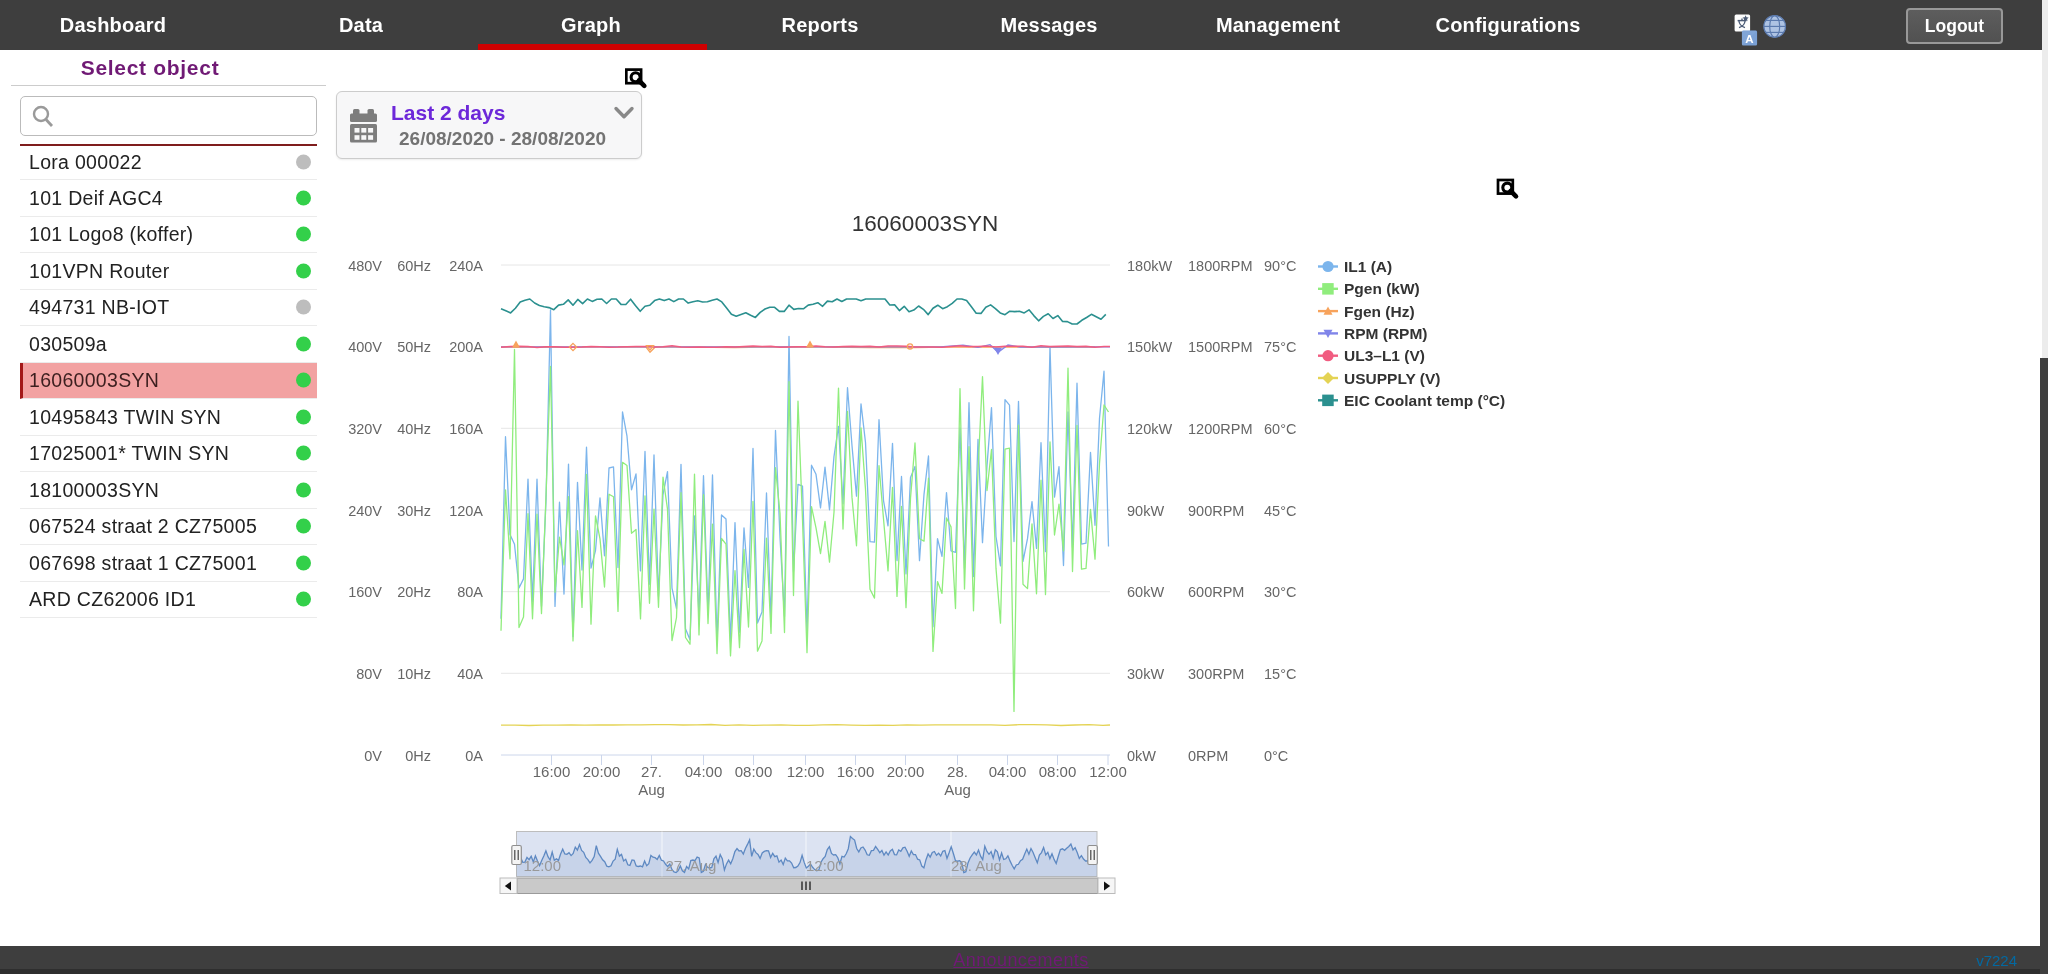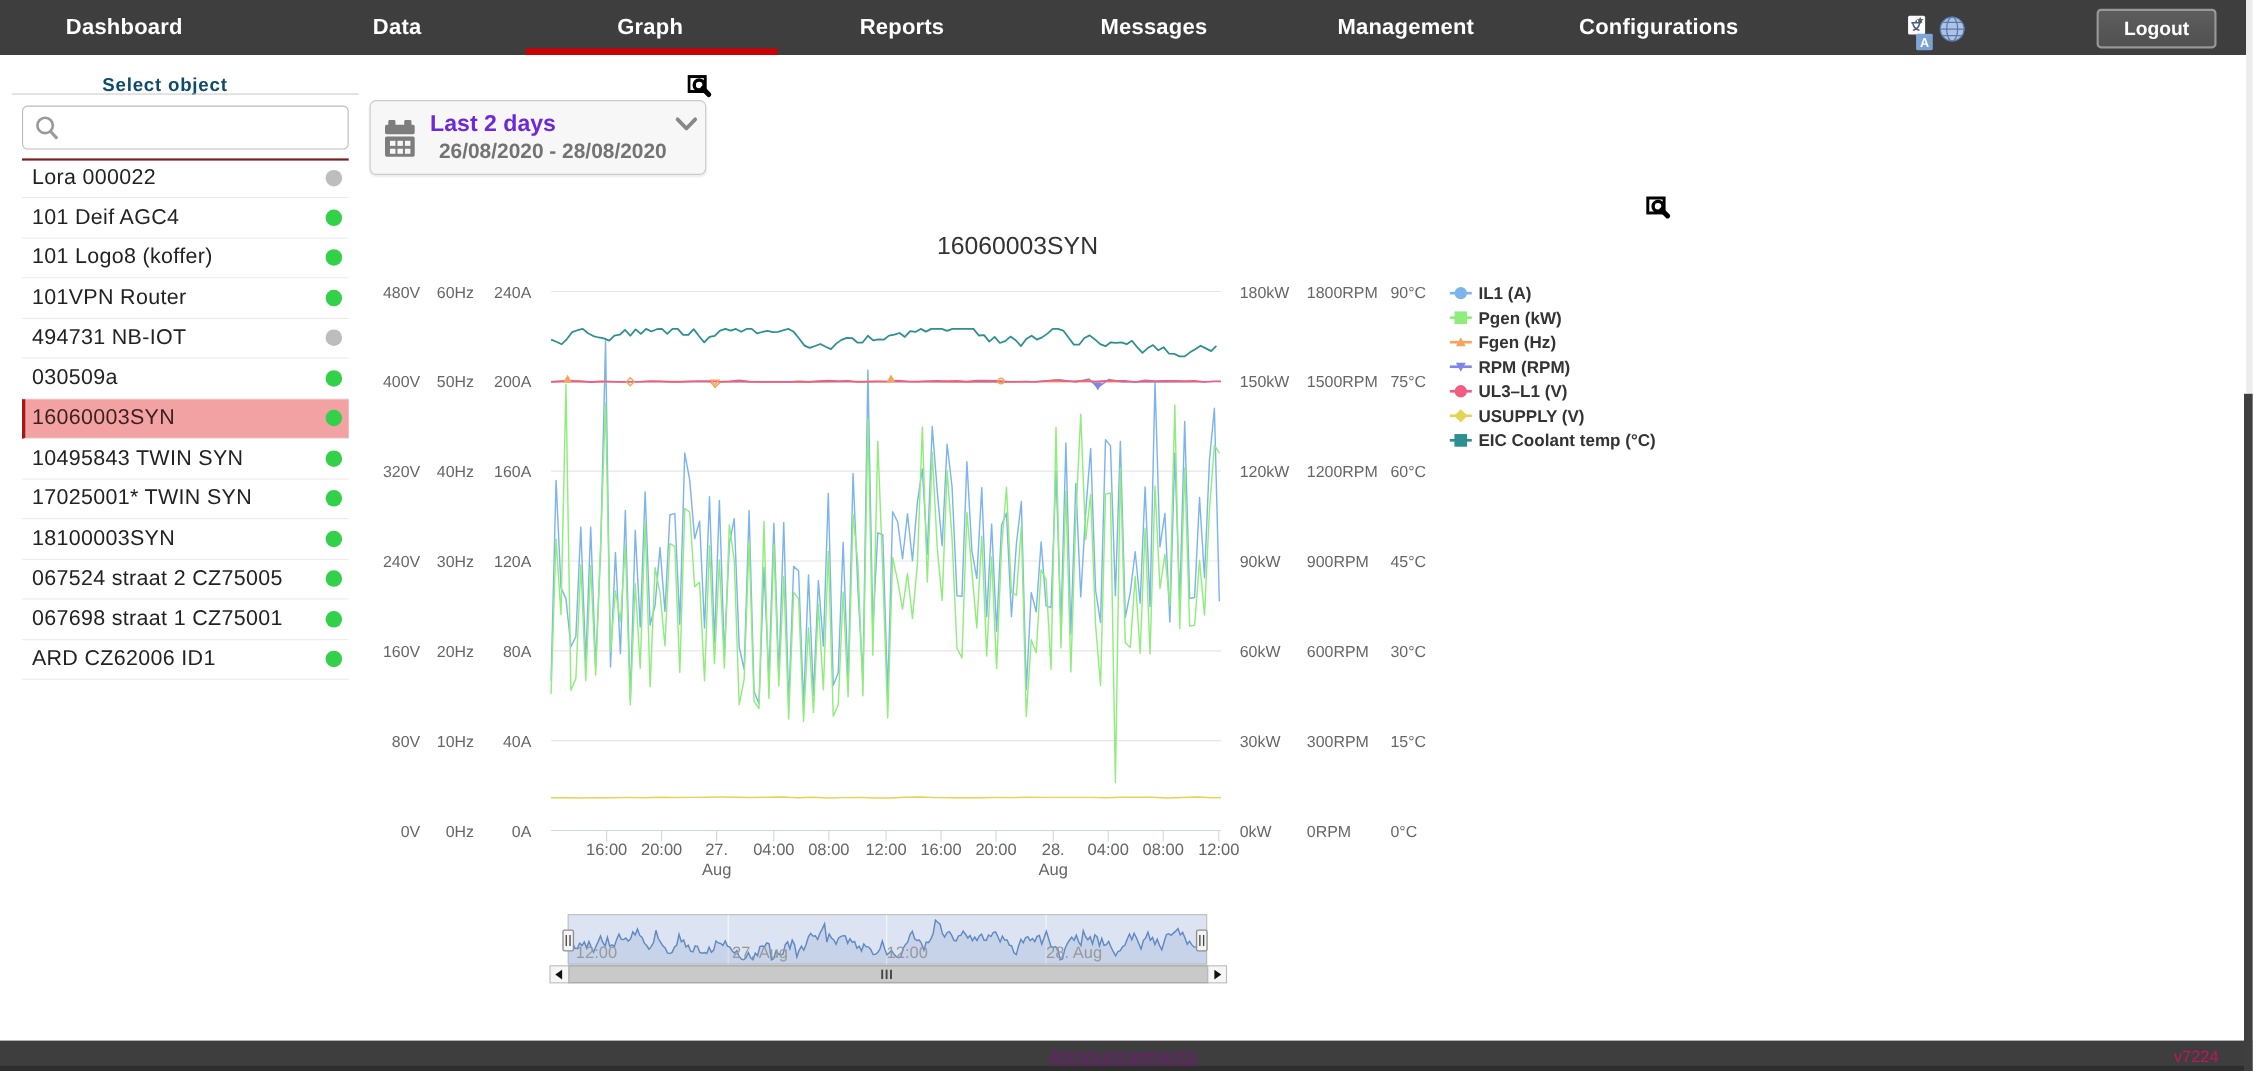--- a/index.html
+++ b/index.html
@@ -1,45 +1,45 @@
 <!DOCTYPE html>
 <html><head><meta charset="utf-8"><title>Graph</title><style>
 * { margin:0; padding:0; box-sizing:border-box; }
 html,body { width:2048px; height:974px; overflow:hidden; background:#fff;
   font-family:"Liberation Sans", sans-serif; position:relative; }
 #nav { position:absolute; left:0; top:0; width:2042px; height:50px; background:#3e3e3e; }
 .navitem { position:absolute; top:14px; transform:translateX(-50%); color:#fff;
   font-size:20px; font-weight:bold; letter-spacing:0.2px; white-space:nowrap; }
 #redbar { position:absolute; left:478px; top:44px; width:229px; height:6px; background:#cf0001; }
-#logout { position:absolute; left:1906px; top:8px; width:109px; height:36px;
+#logout { position:absolute; left:1906px; top:8px; width:97px; height:36px;
   background:linear-gradient(#5d5d5d,#515151); border:2px solid #989898; border-radius:4px;
   color:#fff; font-weight:bold; font-size:17.5px; text-align:center; line-height:32px; }
-#sidetitle { position:absolute; left:0; top:68px; width:300px; text-align:center;
-  font-size:17px; font-weight:bold; letter-spacing:0.7px; color:#0c4a6e; }
+#sidetitle { position:absolute; left:0; top:56px; width:300px; text-align:center;
+  font-size:21px; font-weight:bold; letter-spacing:0.7px; color:#701a75; }
 #sidehr { position:absolute; left:11px; top:85px; width:315px; height:1px; background:#ccc; }
 #search { position:absolute; left:20px; top:96px; width:297px; height:40px;
   border:1px solid #bbb; border-radius:5px; background:#fff; }
 #rowsbox { position:absolute; left:0; top:0; }
 .row { position:absolute; left:20px; width:297px; height:36.5px; border-bottom:1px solid #ebebeb; }
 .row:first-child { border-top:2px solid #7f1d1d; }
 .rtxt { position:absolute; left:9px; top:50%; transform:translateY(-50%);
   font-size:19.5px; letter-spacing:0.3px; color:#222; white-space:nowrap; }
 .dot { position:absolute; right:6px; top:50%; width:15px; height:15px;
   transform:translateY(-50%); border-radius:50%; }
 .row.sel { background:#f2a2a2; border-left:3px solid #a31818; }
 .row.sel .rtxt { left:6px; color:#3c1f1f; }
 #datebox { position:absolute; left:336px; top:91px; width:306px; height:68px;
   background:#f7f7f8; border:1px solid #ccc; border-radius:6px; box-shadow:0 1px 2px rgba(0,0,0,0.08); }
 #dtitle { position:absolute; left:54px; top:9px; font-size:21px; font-weight:bold; color:#6d28d9; }
 #ddates { position:absolute; left:62px; top:36px; font-size:19px; color:#737373;font-weight:bold; }
 #footer { position:absolute; left:0; top:946px; width:2048px; height:28px; background:#3e3e3e; }
 #footer2 { position:absolute; left:0; top:969px; width:2048px; height:5px; background:#2e2e2e; }
 #ann { position:absolute; left:1021px; top:950px; transform:translateX(-50%); color:#701a75;
   font-size:18px; letter-spacing:0.4px; text-decoration:underline; z-index:5; }
-#ver { position:absolute; right:31px; top:952px; color:#be185d; font-size:15px; z-index:5; }
+#ver { position:absolute; right:31px; top:952px; color:#0369a1; font-size:15px; z-index:5; }
 #vtrack { position:absolute; left:2042px; top:0; width:6px; height:974px; background:#ececec; }
 #vthumb { position:absolute; left:2040px; top:358px; width:8px; height:616px; background:#3f3f3f; }
 </style></head>
 <body>
 <div id="nav"></div>
 <span class="navitem" style="left:113px">Dashboard</span>
 <span class="navitem" style="left:361px">Data</span>
 <span class="navitem" style="left:591px">Graph</span>
 <span class="navitem" style="left:820px">Reports</span>
 <span class="navitem" style="left:1049px">Messages</span>

